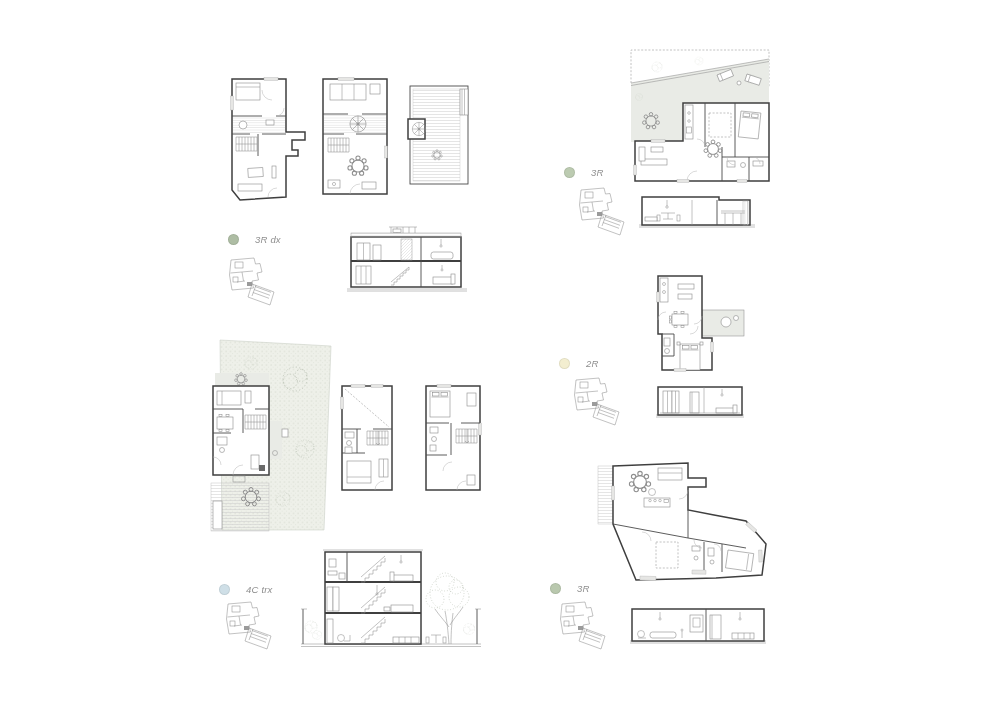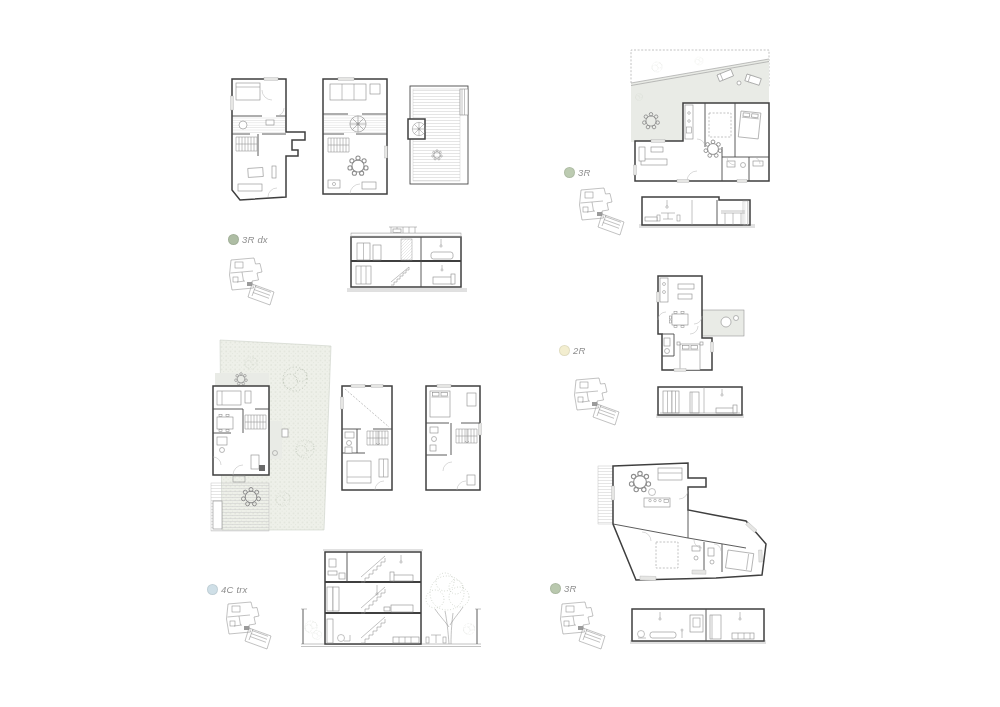--- a/index.html
+++ b/index.html
@@ -1,21 +1,21 @@
 <!DOCTYPE html>
 <html><head>
 <meta charset="utf-8">
 <style>
   *{box-sizing:border-box}
   html,body{margin:0;padding:0;background:#fff}
   body{width:1000px;height:707px;font-family:"Liberation Sans",sans-serif}
   #sheet{position:relative;width:1000px;height:707px;background:#fff;overflow:hidden}
   .grp{display:contents}
   .drw{position:absolute;margin:0;padding:0}
-  .unit-label{position:absolute;display:flex;align-items:center;gap:3px;height:12px}
+  .unit-label{position:absolute;display:flex;align-items:center;gap:16px;height:12px}
   .dot{width:11px;height:11px;border-radius:50%;border:1px solid rgba(0,0,0,.07);flex:0 0 auto}
   .label-text{font-style:italic;font-size:9.5px;color:#8d8d8d;letter-spacing:.2px;white-space:nowrap}
   svg{display:block;overflow:visible}
   .wf{stroke:#3f3f3f;stroke-width:1.5;fill:#fff}
   .w2{stroke:#4a4a4a;stroke-width:.9;fill:none}
   .t{stroke:#8f8f8f;stroke-width:.55;fill:none}
   .f{fill:#fff;stroke:#8a8a8a;stroke-width:.6}
   .fg{fill:#e6e6e4;stroke:#aaa;stroke-width:.35}
   .arc{stroke:#b5b5b5;stroke-width:.5;fill:none}
   .slab{stroke:#3f3f3f;stroke-width:2;fill:none}
@@ -318,21 +318,21 @@
             <circle cx="160" cy="50" r="10"></circle>
             <circle cx="146" cy="35" r="9"></circle>
             <circle cx="157" cy="40" r="7"></circle>
           </g>
         <path class="t" d="M132,88 h10 M137,88 v8"></path>
         <rect x="127" y="90" width="3" height="6" class="t"></rect>
           <rect x="144" y="90" width="3" height="6" class="t"></rect>
       </svg>
     </figure>
     
-    <div class="unit-label" style="left:207px;top:583px">
+    <div class="unit-label" style="left:219px;top:583px">
       <span class="dot" style="background-color: rgb(207, 223, 231);"></span>
       <span class="label-text">4C trx</span>
     </div>
     <div class="drw keyplan" style="left:208px;top:600px">
   <svg viewBox="0 0 66 52" width="66" height="52">
     <g class="t">
       <path d="M20,4 L43,2 L44.5,8 L49,7.5 L51,16 L46,17 L47.5,24 L41,25 L42.5,32 L21,34 L18.5,19 Z"></path>
       <path d="M19.5,17 L42,15 M31,16 L32.5,25 M26,26 l8,-1"></path>
       <rect x="24" y="6" width="8" height="6"></rect>
       <rect x="22" y="21" width="5" height="5"></rect>
@@ -474,21 +474,21 @@
         <rect x="36" y="11" width="9" height="21" class="f"></rect>
           <line x1="38" y1="11" x2="38" y2="32" class="t"></line>
         <path class="t" d="M50,6 V32"></path>
         <path class="t" d="M68,8 v5"></path>
           <circle cx="68" cy="14" r="1.1" class="t"></circle>
         <rect x="62" y="27" width="18" height="5" class="f"></rect>
           <rect x="79" y="24" width="4" height="8" class="f"></rect>
         <path class="t" d="M6,32 H86"></path>
       </svg>
     </figure>
-    <div class="unit-label" style="left:559px;top:344px">
+    <div class="unit-label" style="left:559px;top:357px">
       <span class="dot" style="background-color: rgb(243, 238, 208);"></span>
       <span class="label-text">2R</span>
     </div>
     <div class="drw keyplan" style="left:556px;top:376px">
   <svg viewBox="0 0 66 52" width="66" height="52">
     <g class="t">
       <path d="M20,4 L43,2 L44.5,8 L49,7.5 L51,16 L46,17 L47.5,24 L41,25 L42.5,32 L21,34 L18.5,19 Z"></path>
       <path d="M19.5,17 L42,15 M31,16 L32.5,25 M26,26 l8,-1"></path>
       <rect x="24" y="6" width="8" height="6"></rect>
       <rect x="22" y="21" width="5" height="5"></rect>

